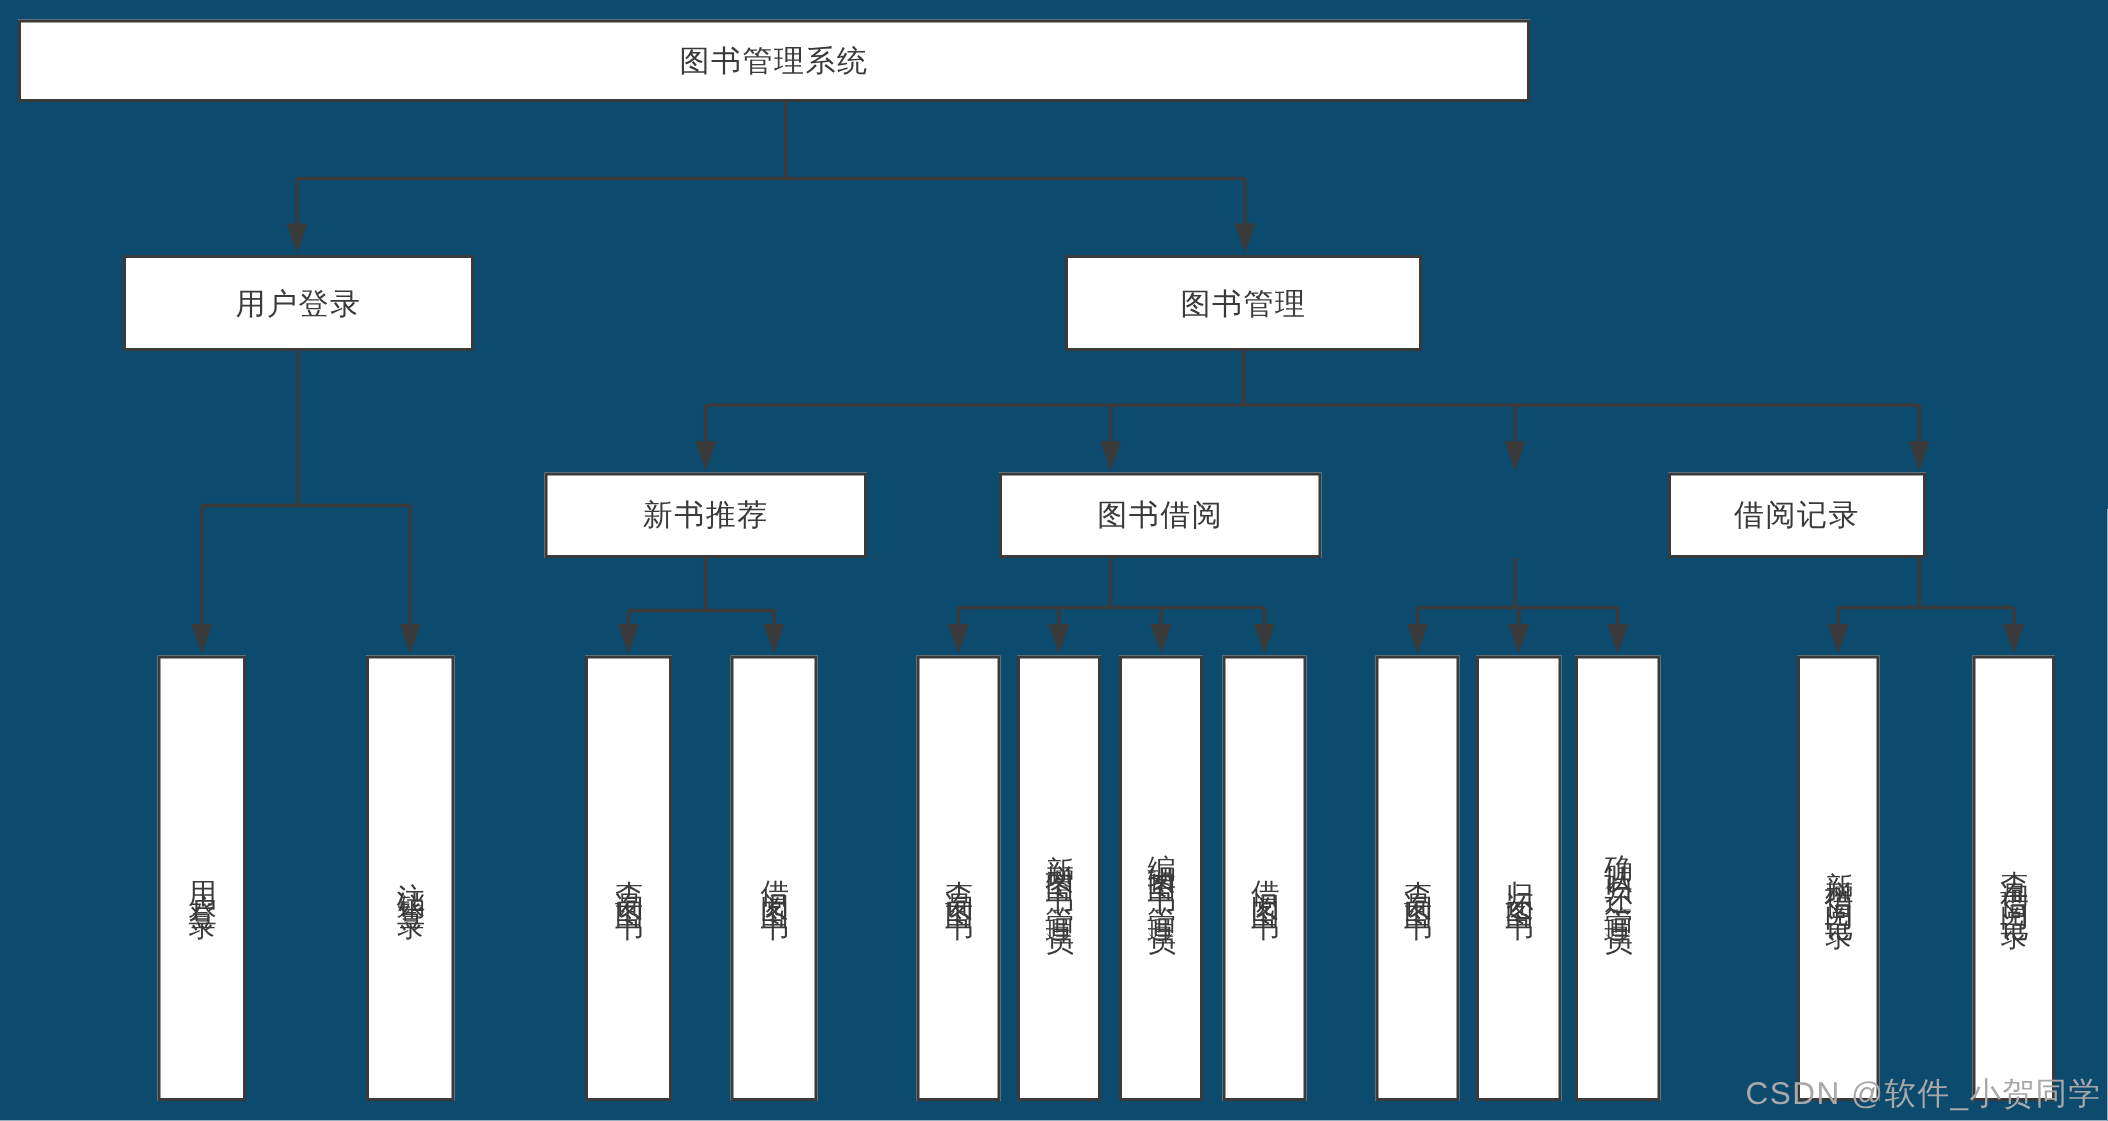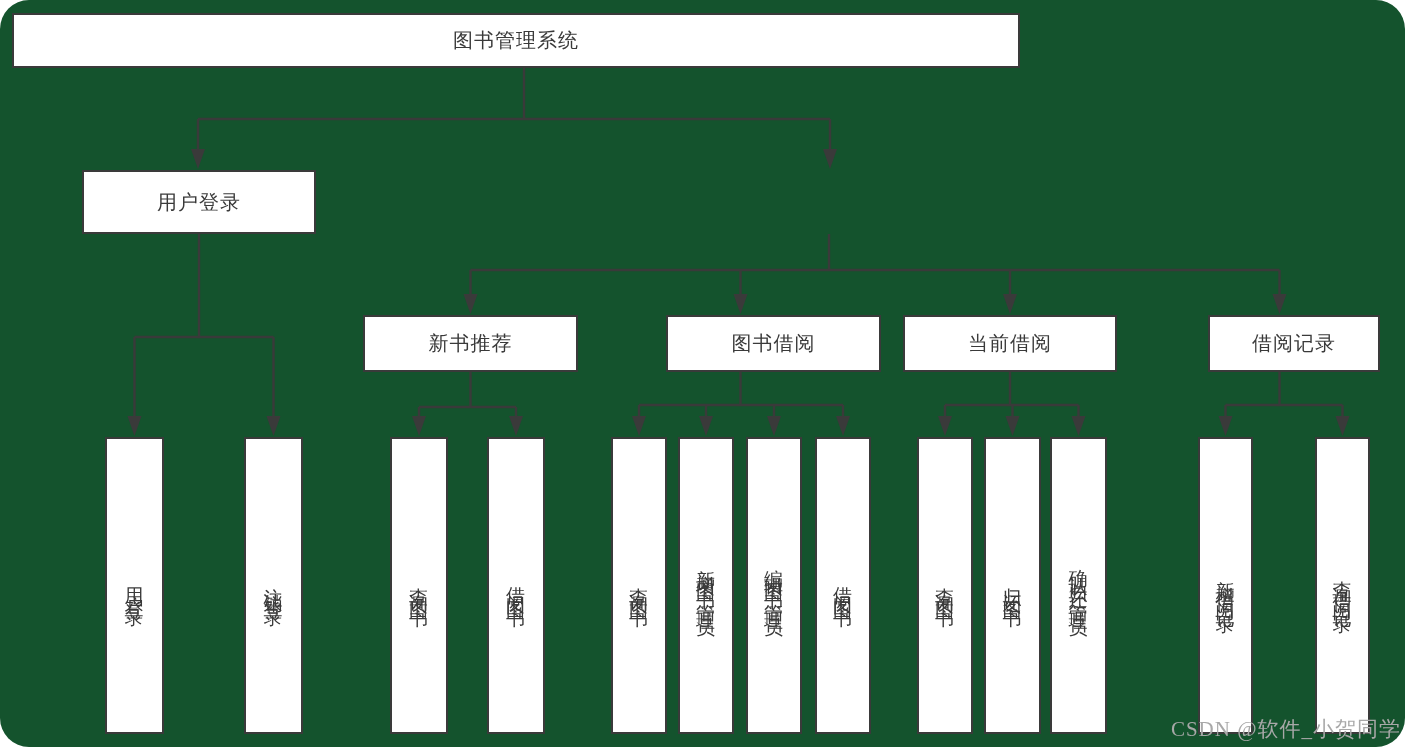--- a/index.html
+++ b/index.html
@@ -1,24 +1,23 @@
 <!DOCTYPE html>
 <html><head>
 <meta charset="utf-8">
 <style>
   html, body { margin: 0; padding: 0; background: #ffffff; }
   #stage {
     position: relative;
     width: 1405px;
     height: 747px;
-    background: #14532d;
-    font-family: Liberation Serif, serif;
+    background: #0c4a6e;
+    font-family: Liberation Sans, sans-serif;
     color: #3a3a3a;
     overflow: hidden;
-    border-radius: 29px;
   }
   #edges {
     position: absolute;
     left: 0; top: 0;
     width: 1405px; height: 747px;
     pointer-events: none;
   }
   #edges path { stroke: #3a3a3a; stroke-width: 2.4; fill: none; }
   #edges polygon.arrowhead { fill: #3a3a3a; stroke: none; }
   .node {
@@ -94,31 +93,31 @@
       <polygon points="1335.5,416 1349.5,416 1342.5,436" class="arrowhead"></polygon>
     </svg>
 
   <div class="node lvl-root">
     <span class="hlabel">图书管理系统</span>
   </div>
 
   <div class="node lvl2-a">
     <span class="hlabel">用户登录</span>
   </div>
+  <div class="node lvl2-b">
+    <span class="hlabel">图书管理</span>
+  </div>
 
   <div class="node lvl3" style="left:363px;width:215px">
     <span class="hlabel">新书推荐</span>
   </div>
   <div class="node lvl3" style="left:666px;width:215px">
     <span class="hlabel">图书借阅</span>
   </div>
-  <div class="node lvl3" style="left:903px;width:214px">
-    <span class="hlabel">当前借阅</span>
-  </div>
-  <div class="node lvl3" style="left:1208px;width:172px">
+  <div class="node lvl3" style="left:1112px;width:172px">
     <span class="hlabel">借阅记录</span>
   </div>
 
   <div class="node leaf" style="left:105px;width:59px">
     <span class="vtext">用户登录</span>
   </div>
   <div class="node leaf" style="left:244px;width:59px">
     <span class="vtext">注销登录</span>
   </div>
   <div class="node leaf" style="left:390px;width:58px">

